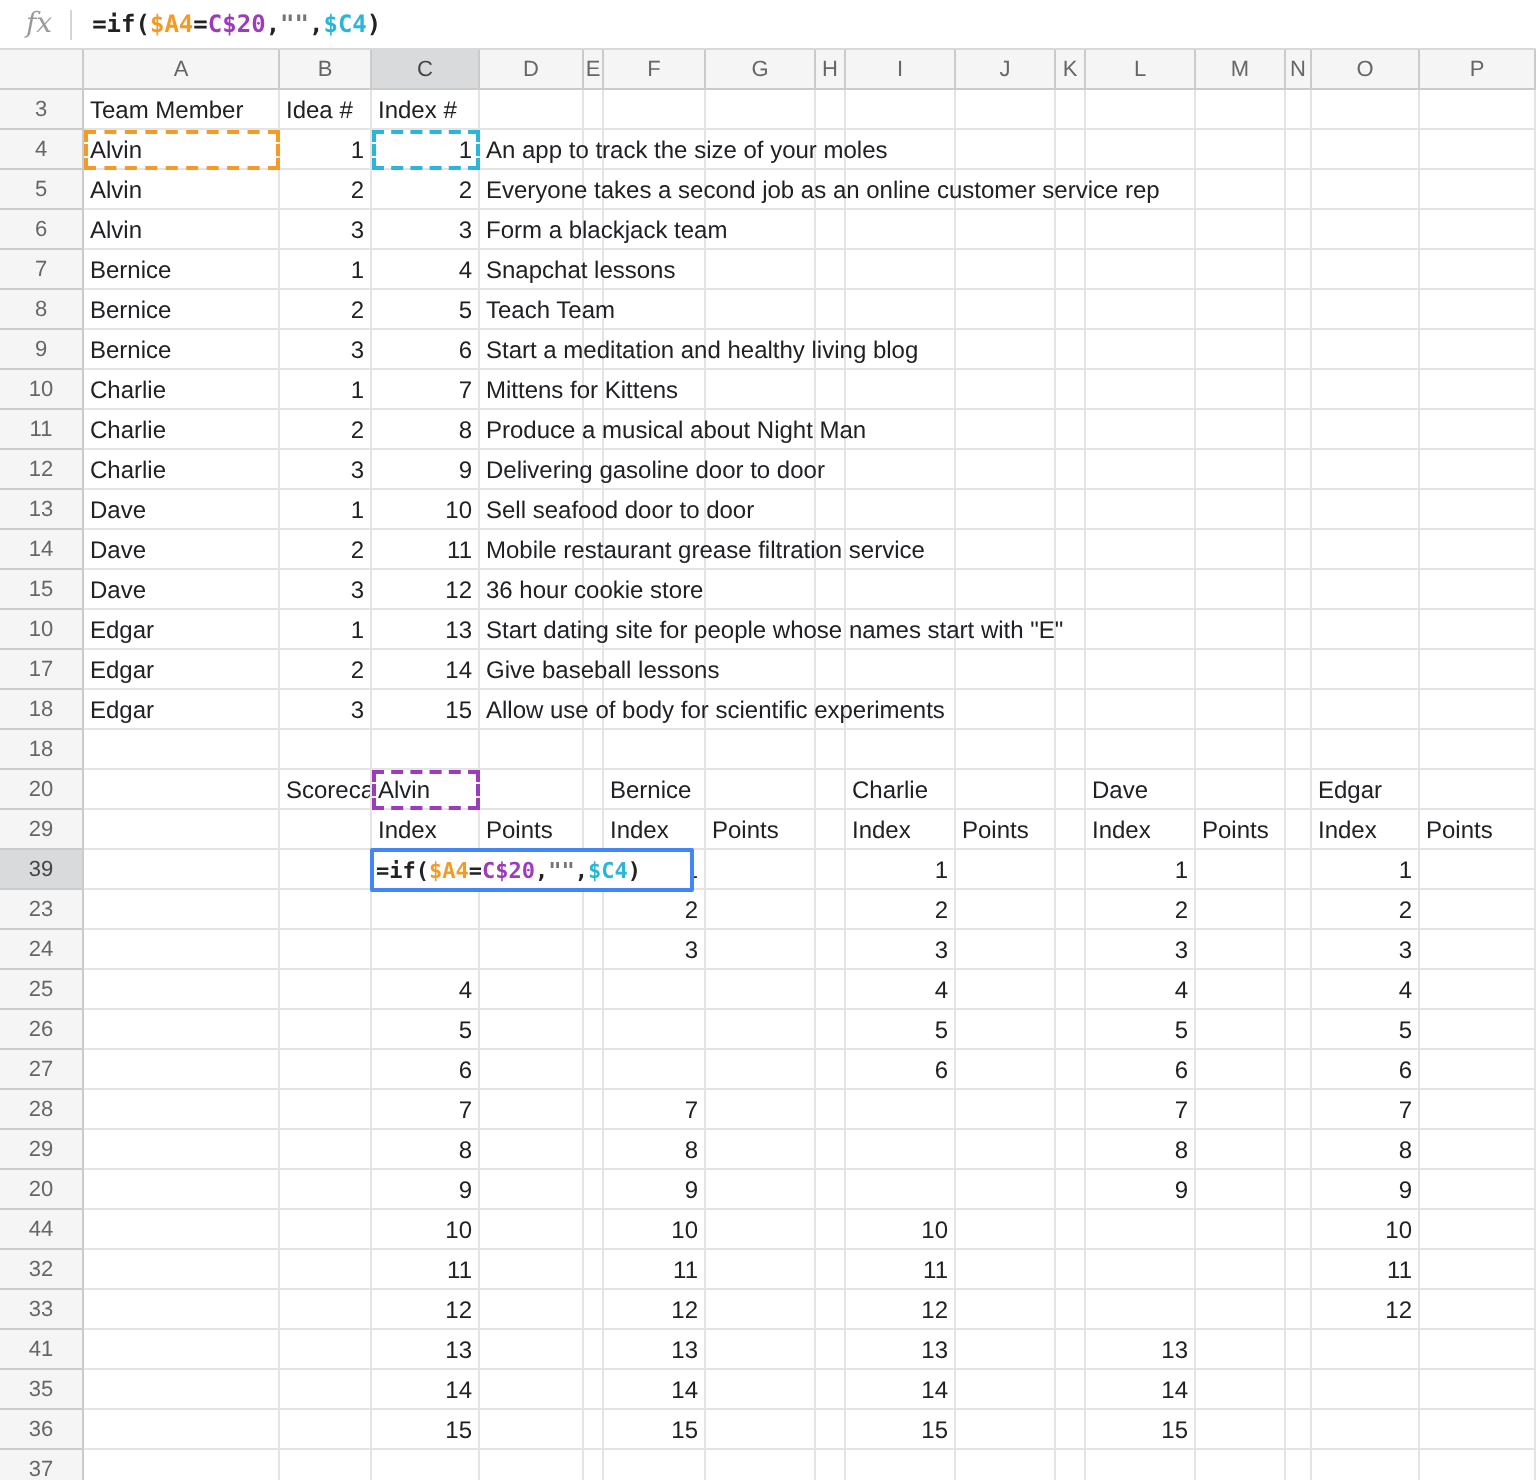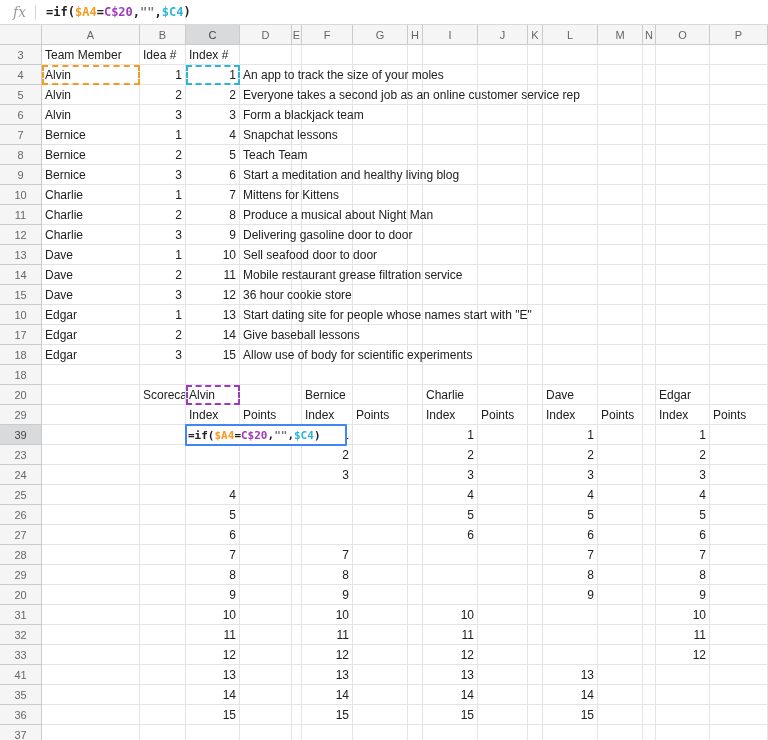--- a/index.html
+++ b/index.html
@@ -99,21 +99,21 @@
       <div class="rh" style="grid-area: 20 / 1;">29</div>
       <div class="rh sel" style="grid-area: 21 / 1;">39</div>
       <div class="rh" style="grid-area: 22 / 1;">23</div>
       <div class="rh" style="grid-area: 23 / 1;">24</div>
       <div class="rh" style="grid-area: 24 / 1;">25</div>
       <div class="rh" style="grid-area: 25 / 1;">26</div>
       <div class="rh" style="grid-area: 26 / 1;">27</div>
       <div class="rh" style="grid-area: 27 / 1;">28</div>
       <div class="rh" style="grid-area: 28 / 1;">29</div>
       <div class="rh" style="grid-area: 29 / 1;">20</div>
-      <div class="rh" style="grid-area: 30 / 1;">31</div>
+      <div class="rh" style="grid-area: 30 / 1;">44</div>
       <div class="rh" style="grid-area: 31 / 1;">32</div>
       <div class="rh" style="grid-area: 32 / 1;">33</div>
       <div class="rh" style="grid-area: 33 / 1;">41</div>
       <div class="rh" style="grid-area: 34 / 1;">35</div>
       <div class="rh" style="grid-area: 35 / 1;">36</div>
       <div class="rh" style="grid-area: 36 / 1;">37</div>
       <div class="cell" style="grid-area: 2 / 2;">Team Member</div>
       <div class="cell" style="grid-area: 2 / 3;">Idea #</div>
       <div class="cell" style="grid-area: 2 / 4;">Index #</div>
       <div class="cell" style="grid-area: 2 / 5;"></div>

